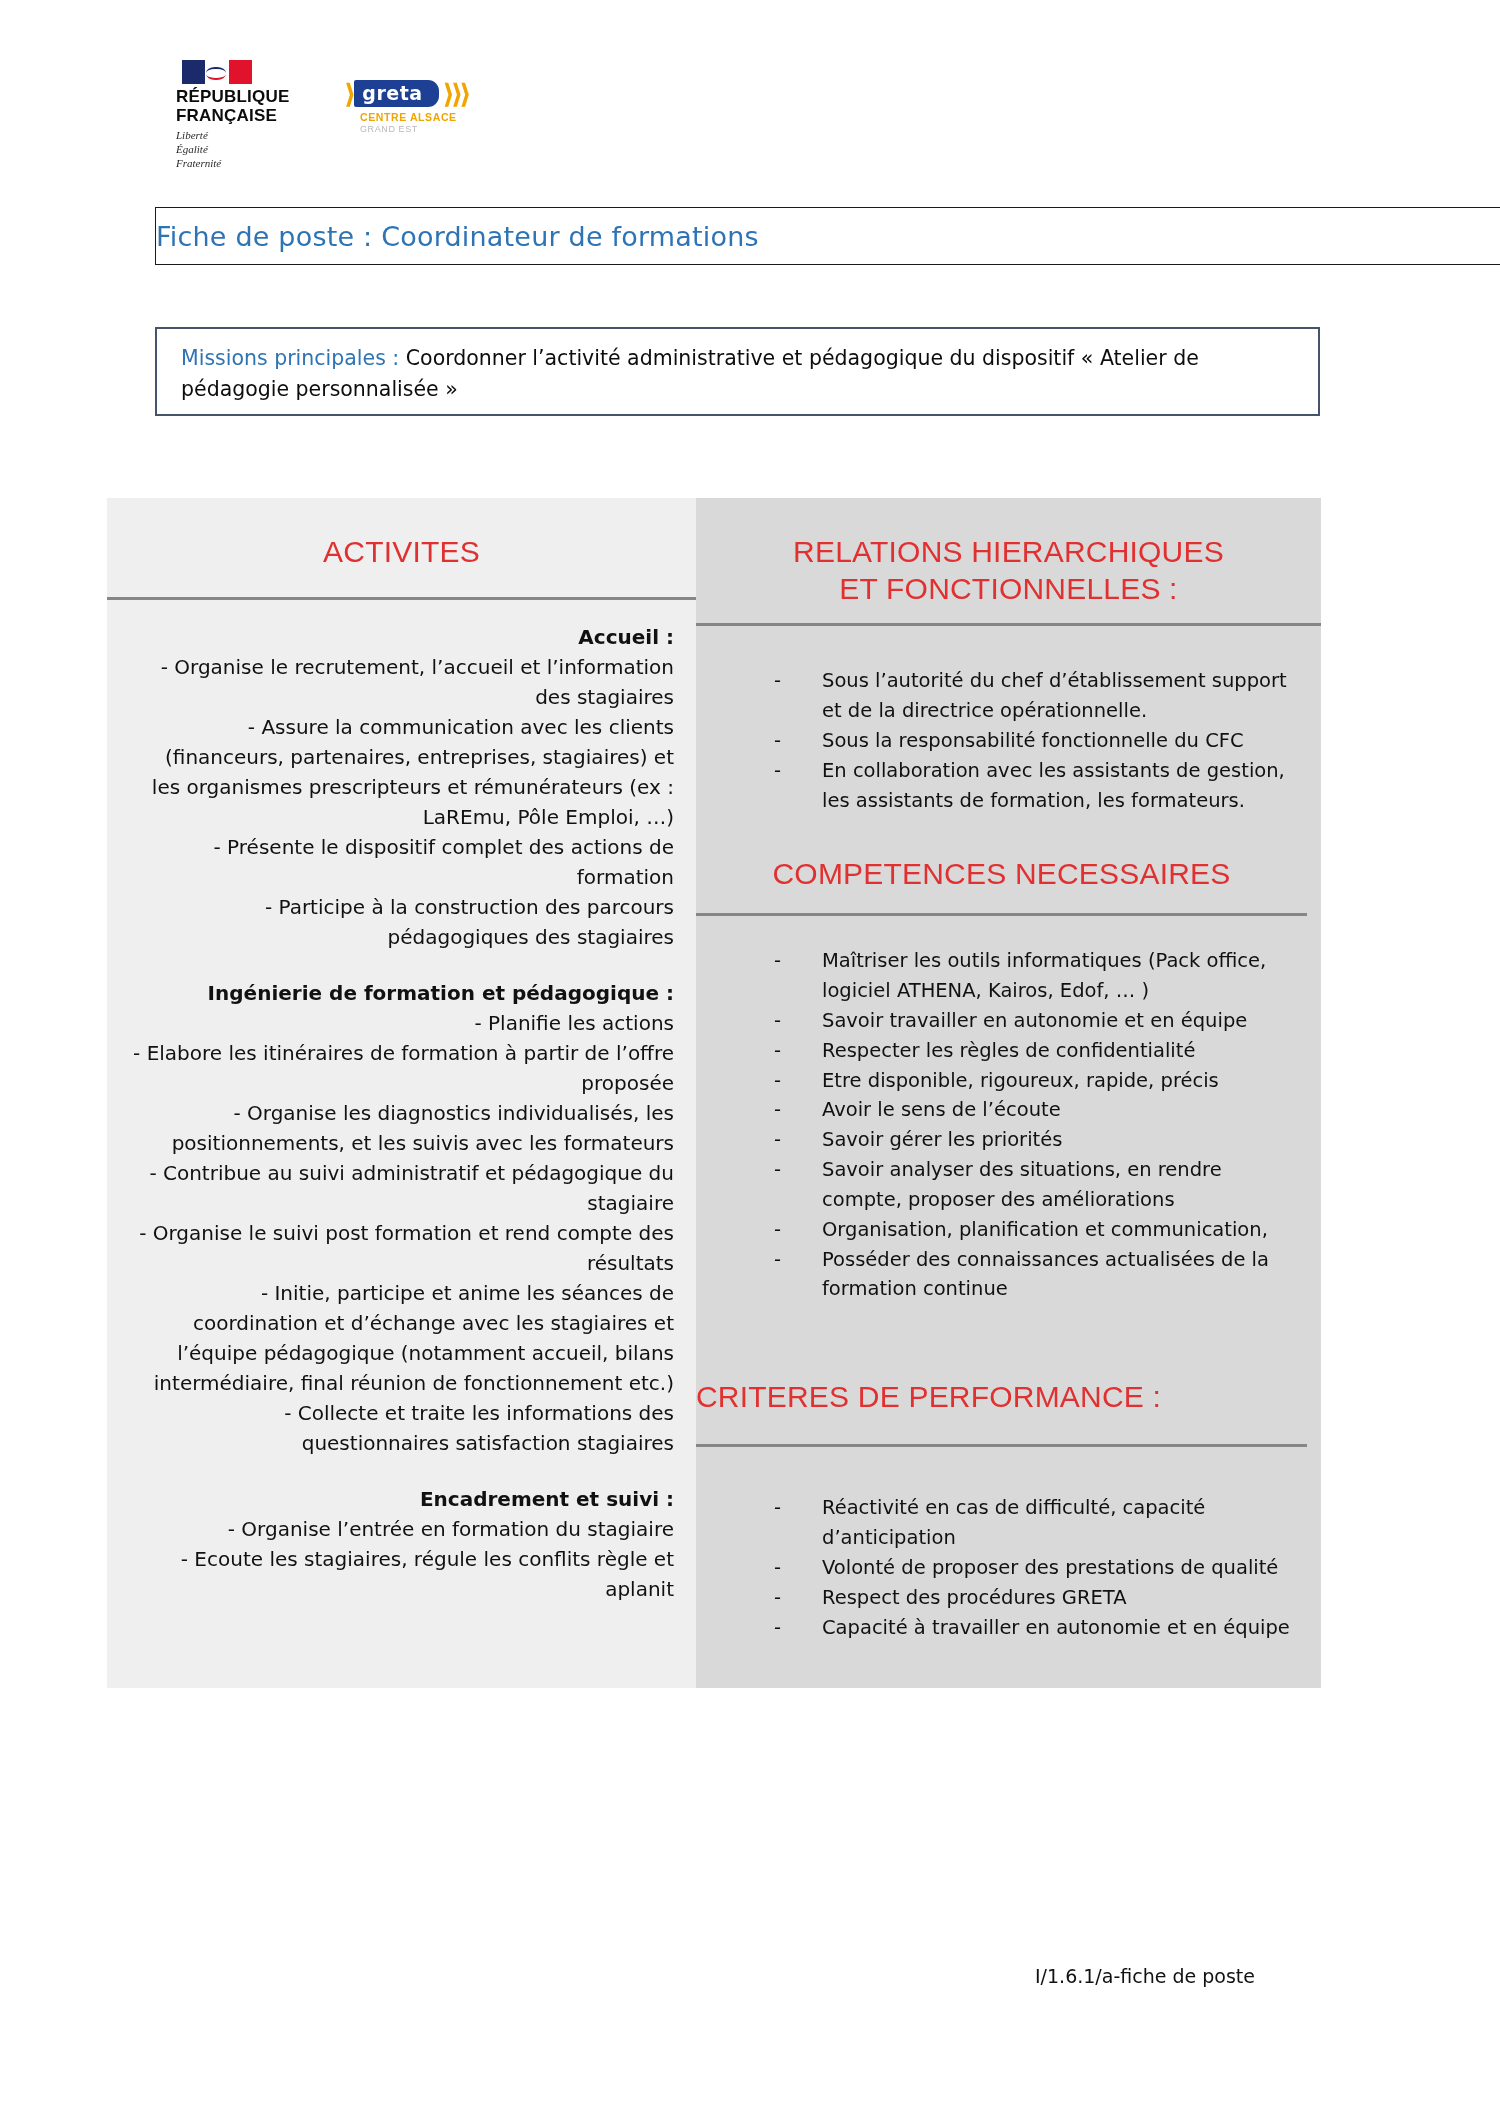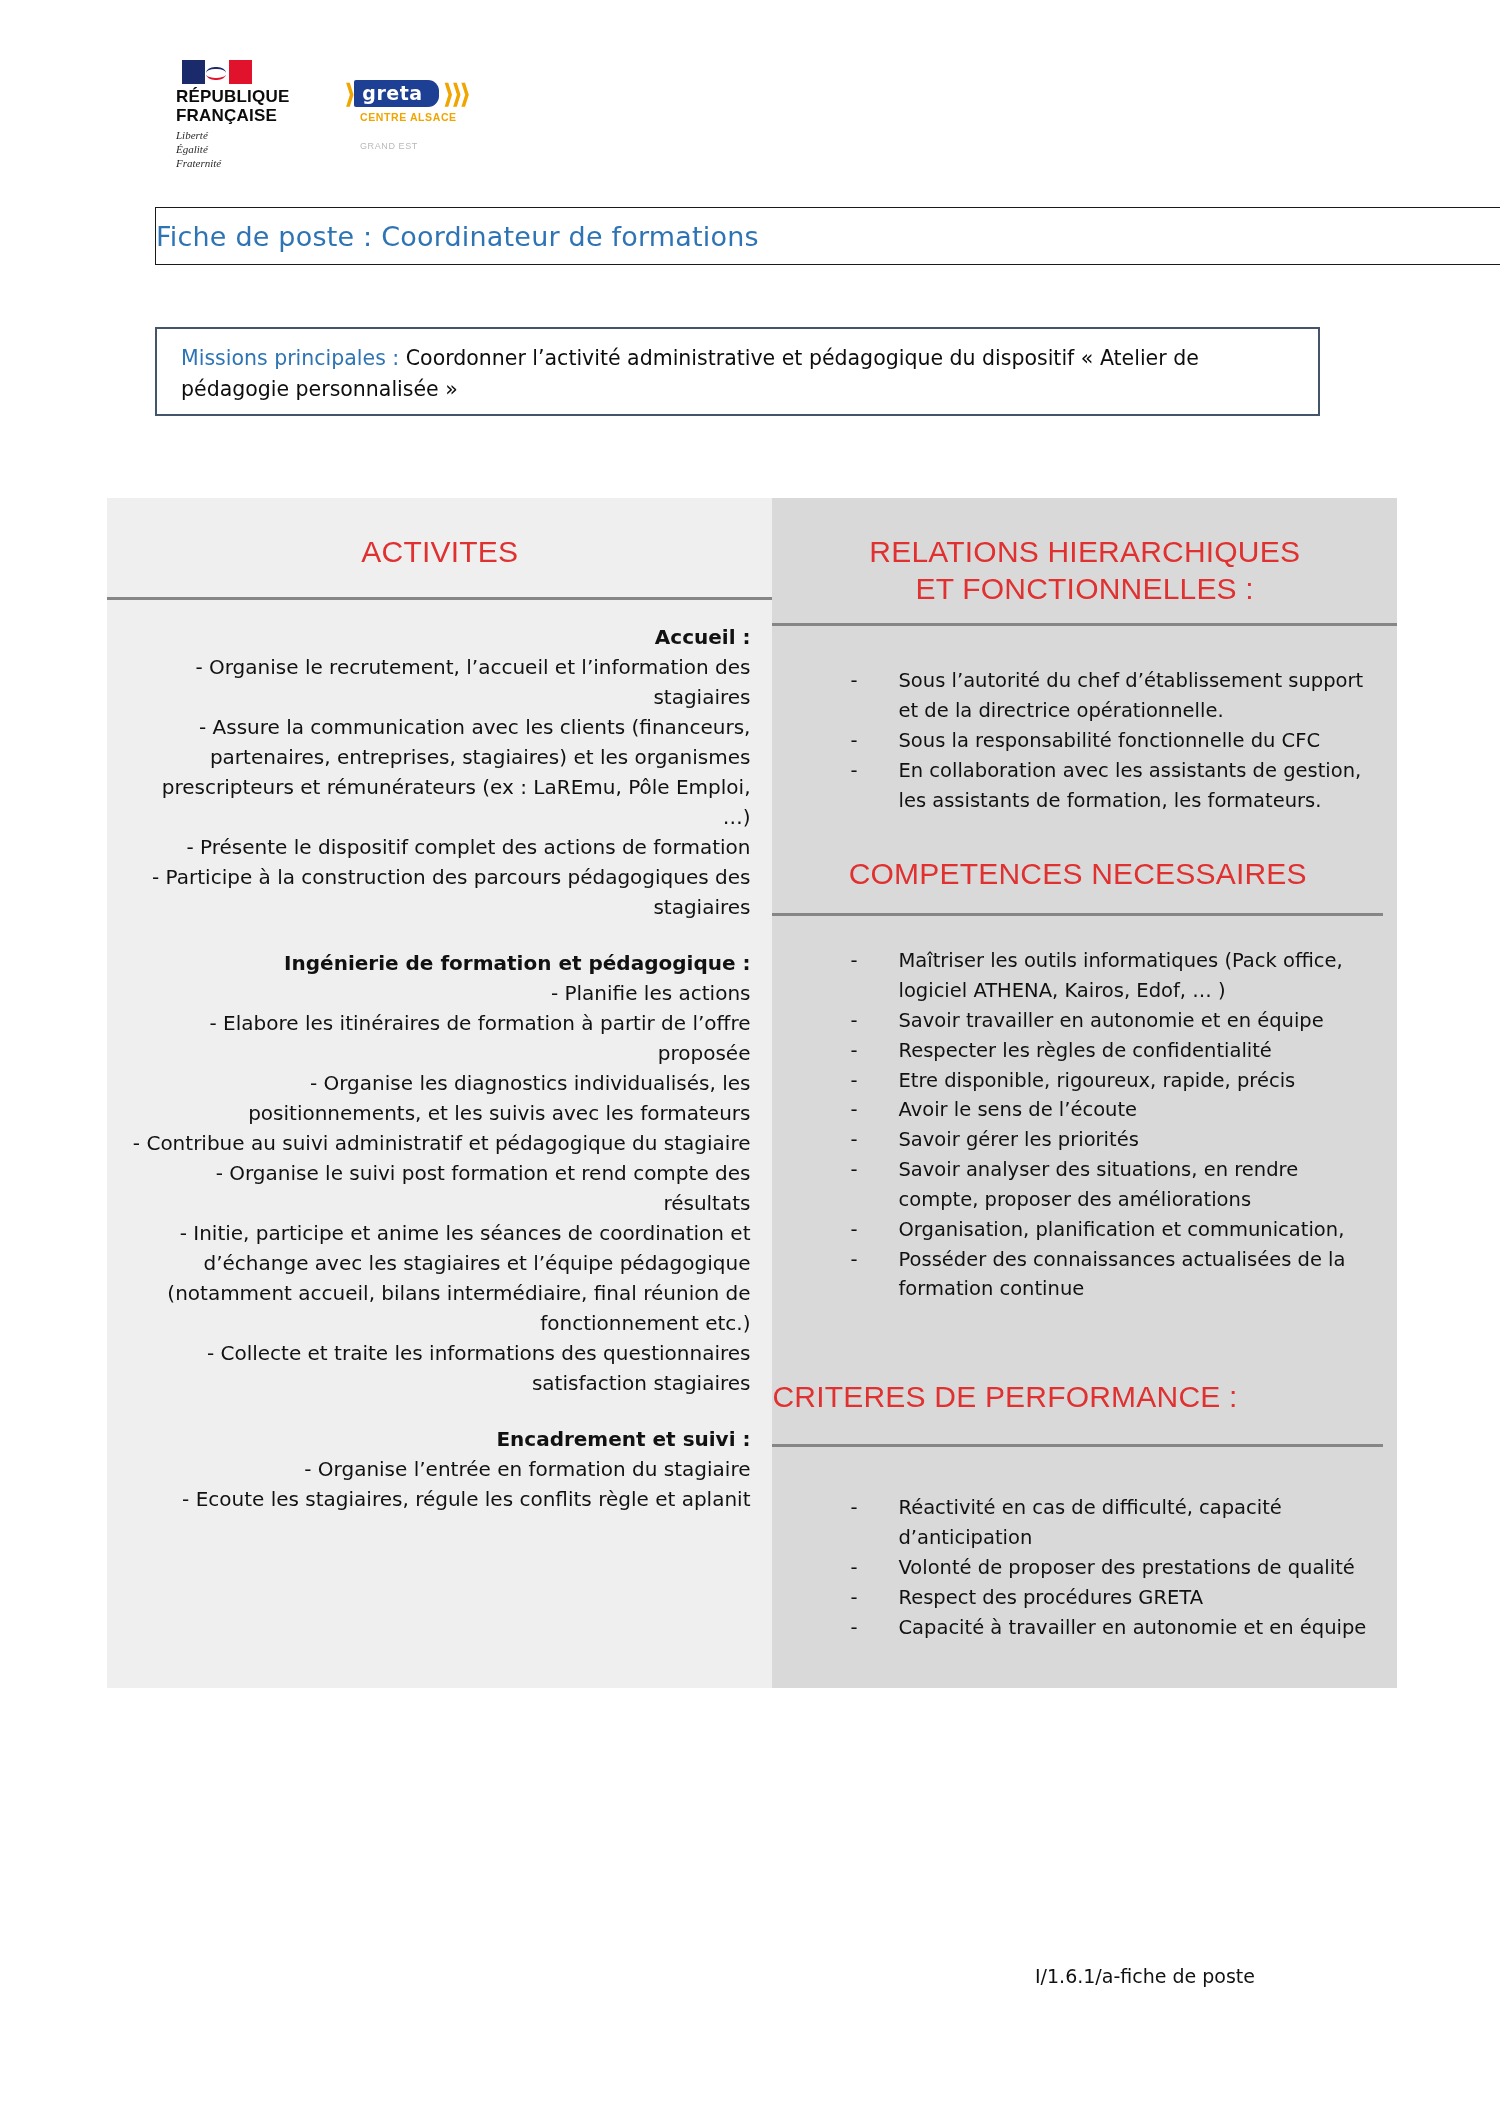--- a/index.html
+++ b/index.html
@@ -106,21 +106,21 @@
     font-weight: bold;
     font-size: 10.5px;
     letter-spacing: 0.6px;
     margin-top: 3px;
     margin-left: 16px;
   }
   .greta-sub2 {
     color: #b9b9b9;
     font-size: 9px;
     letter-spacing: 0.6px;
-    margin-top: 18px;
+    margin-top: 1px;
     margin-left: 16px;
   }
 
   
   .title-box {
     position: absolute;
     left: 155px;
     top: 207px;
     width: 1409px;
     height: 58px;
@@ -163,21 +163,21 @@
 
   
   .table {
     position: absolute;
     left: 107px;
     top: 498px;
     width: 1290px;
     display: flex;
   }
   .col-left {
-    width: 666px;
+    width: 589px;
     background: #efefef;
     box-sizing: border-box;
   }
   .col-right {
     width: 625px;
     background: #d9d9d9;
     box-sizing: border-box;
   }
 
   .hdr {

